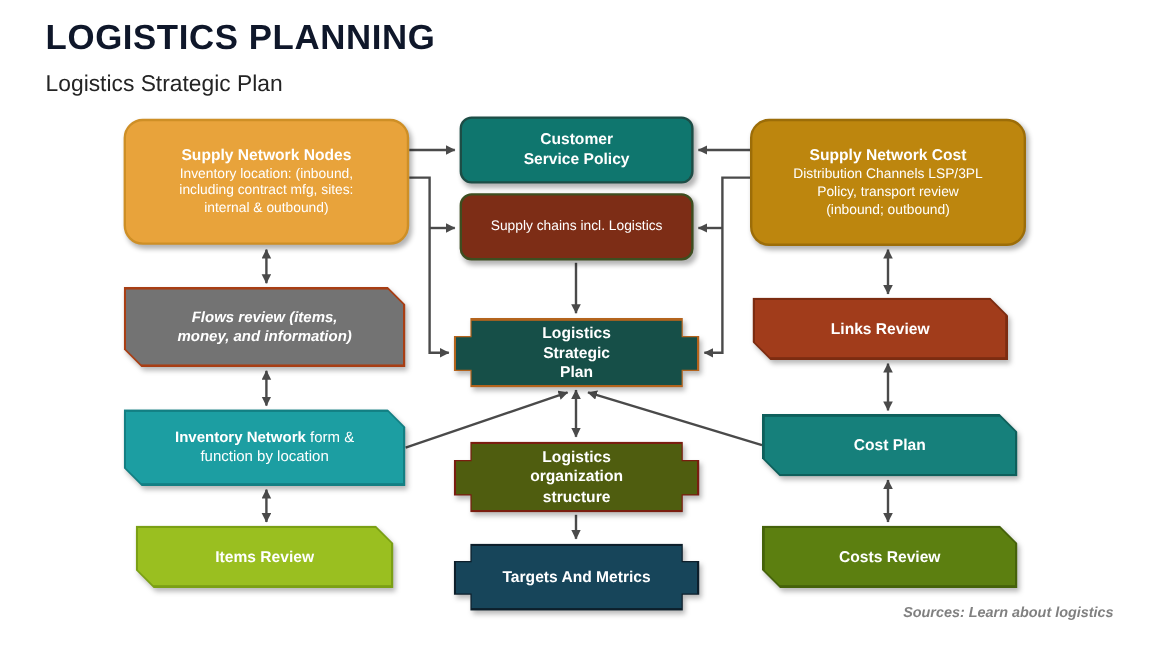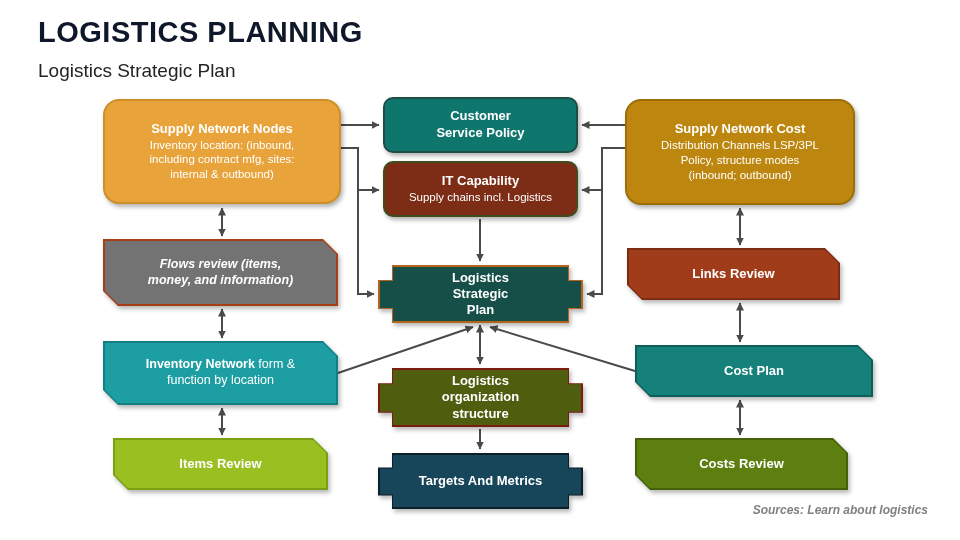--- a/index.html
+++ b/index.html
@@ -104,29 +104,28 @@
       <div class="b">Inventory location: (inbound, including contract mfg, sites: internal &amp; outbound)</div>
     </div>
   </div>
 
   <div class="rounded r-sm" style="left:383px; top:97px; width:195px; height:56px; background:#0f766e; border:2px solid #1D4D46;">
     <div class="txt t" style="max-width:130px">Customer Service Policy</div>
   </div>
 
   <div class="rounded r-sm" style="left:383px; top:161px; width:195px; height:56px; background:#7D2D16; border:2px solid #3E4E20;">
     <div class="txt">
-      <div class="t">IT Capability</div>
       <div class="b">Supply chains incl. Logistics</div>
     </div>
   </div>
 
   <div class="rounded r-big" style="left:625px; top:99px; width:230px; height:106px; background:#BD860E; border:2px solid #9C6D08;">
     <div class="txt" style="max-width:200px">
       <div class="t">Supply Network Cost</div>
-      <div class="b">Distribution Channels LSP/3PL Policy, structure modes (inbound; outbound)</div>
+      <div class="b">Distribution Channels LSP/3PL Policy, transport review (inbound; outbound)</div>
     </div>
   </div>
 
   <div class="shape" style="left:103px; top:239px; width:235px; height:67px;">
     <div class="outer snip" style="background:#A83E14;">
       <div class="inner snip2" style="background:#737373;font-style:italic;">
         <div class="txt t" style="max-width:190px; font-size:12.5px;">Flows review (items, money, and information)</div>
       </div>
     </div>
   </div>
@@ -143,21 +142,21 @@
     <div class="outer snip" style="background:#137F83;">
       <div class="inner snip2" style="background:#1C9EA2;">
         <div class="txt" style="max-width:195px; font-size:12.5px;">
           <b>Inventory Network</b>
           <span>form &amp; function by location</span>
         </div>
       </div>
     </div>
   </div>
 
-  <div class="shape" style="left:635px; top:345px; width:238px; height:52px;">
+  <div class="shape" style="left:635px; top:345px; width:213px; height:52px;">
     <div class="outer snip" style="background:#0E5F5B;">
       <div class="inner snip2" style="background:#16807B;">
         <div class="txt t">Cost Plan</div>
       </div>
     </div>
   </div>
 
   <div class="shape" style="left:113px; top:438px; width:215px; height:52px;">
     <div class="outer snip" style="background:#7BA014;">
       <div class="inner snip2" style="background:#9ABF20;">

